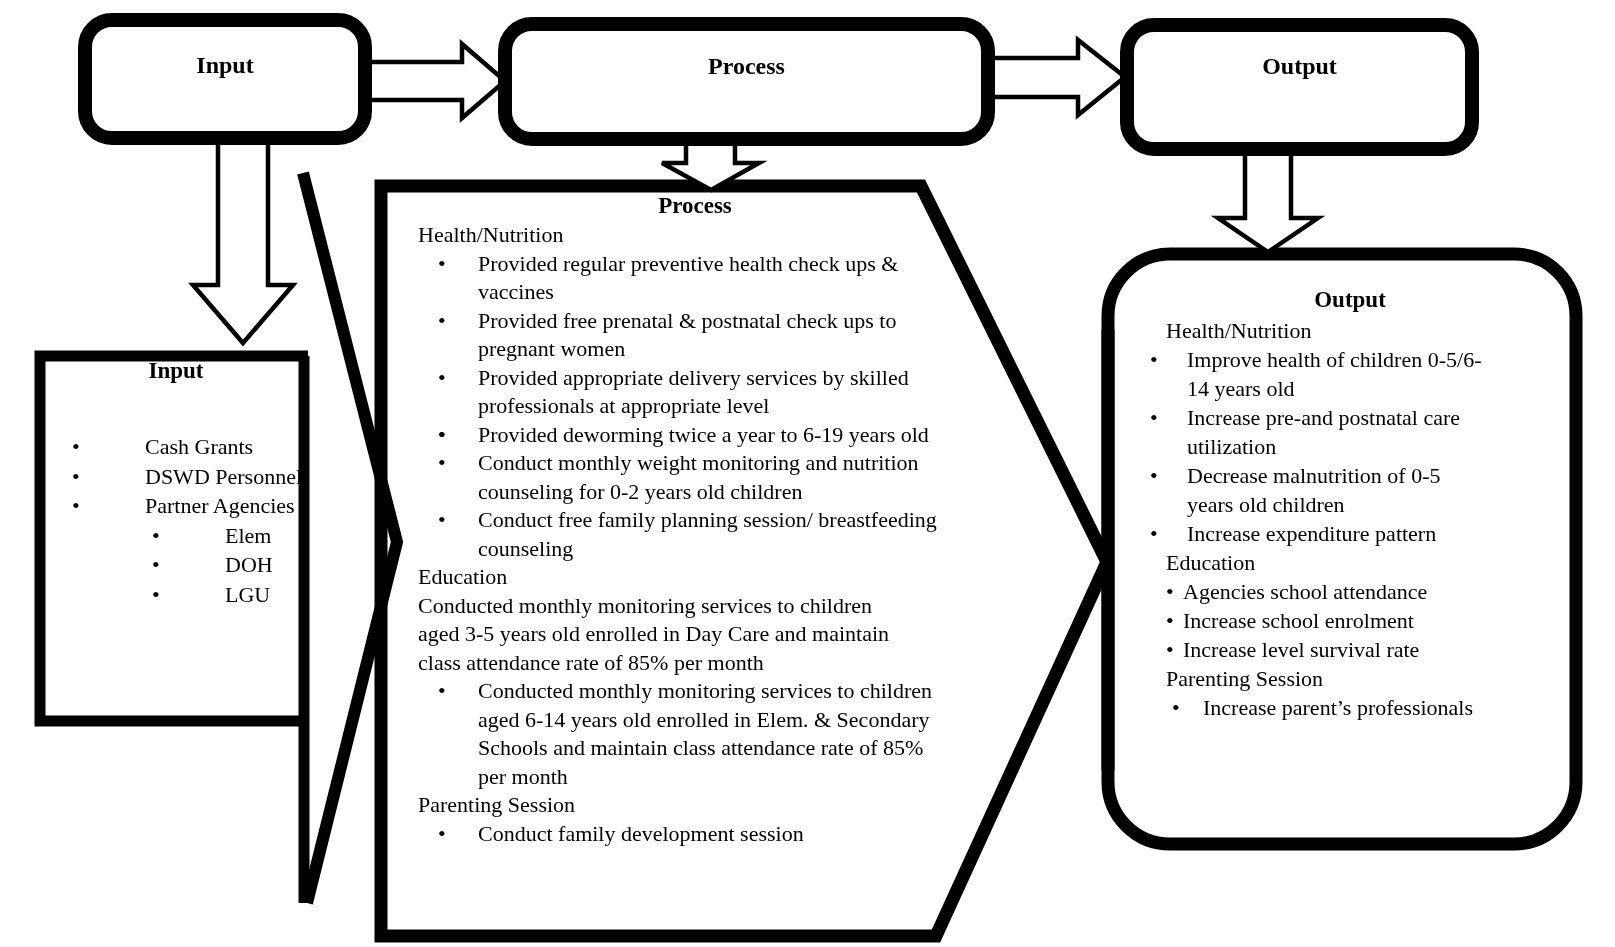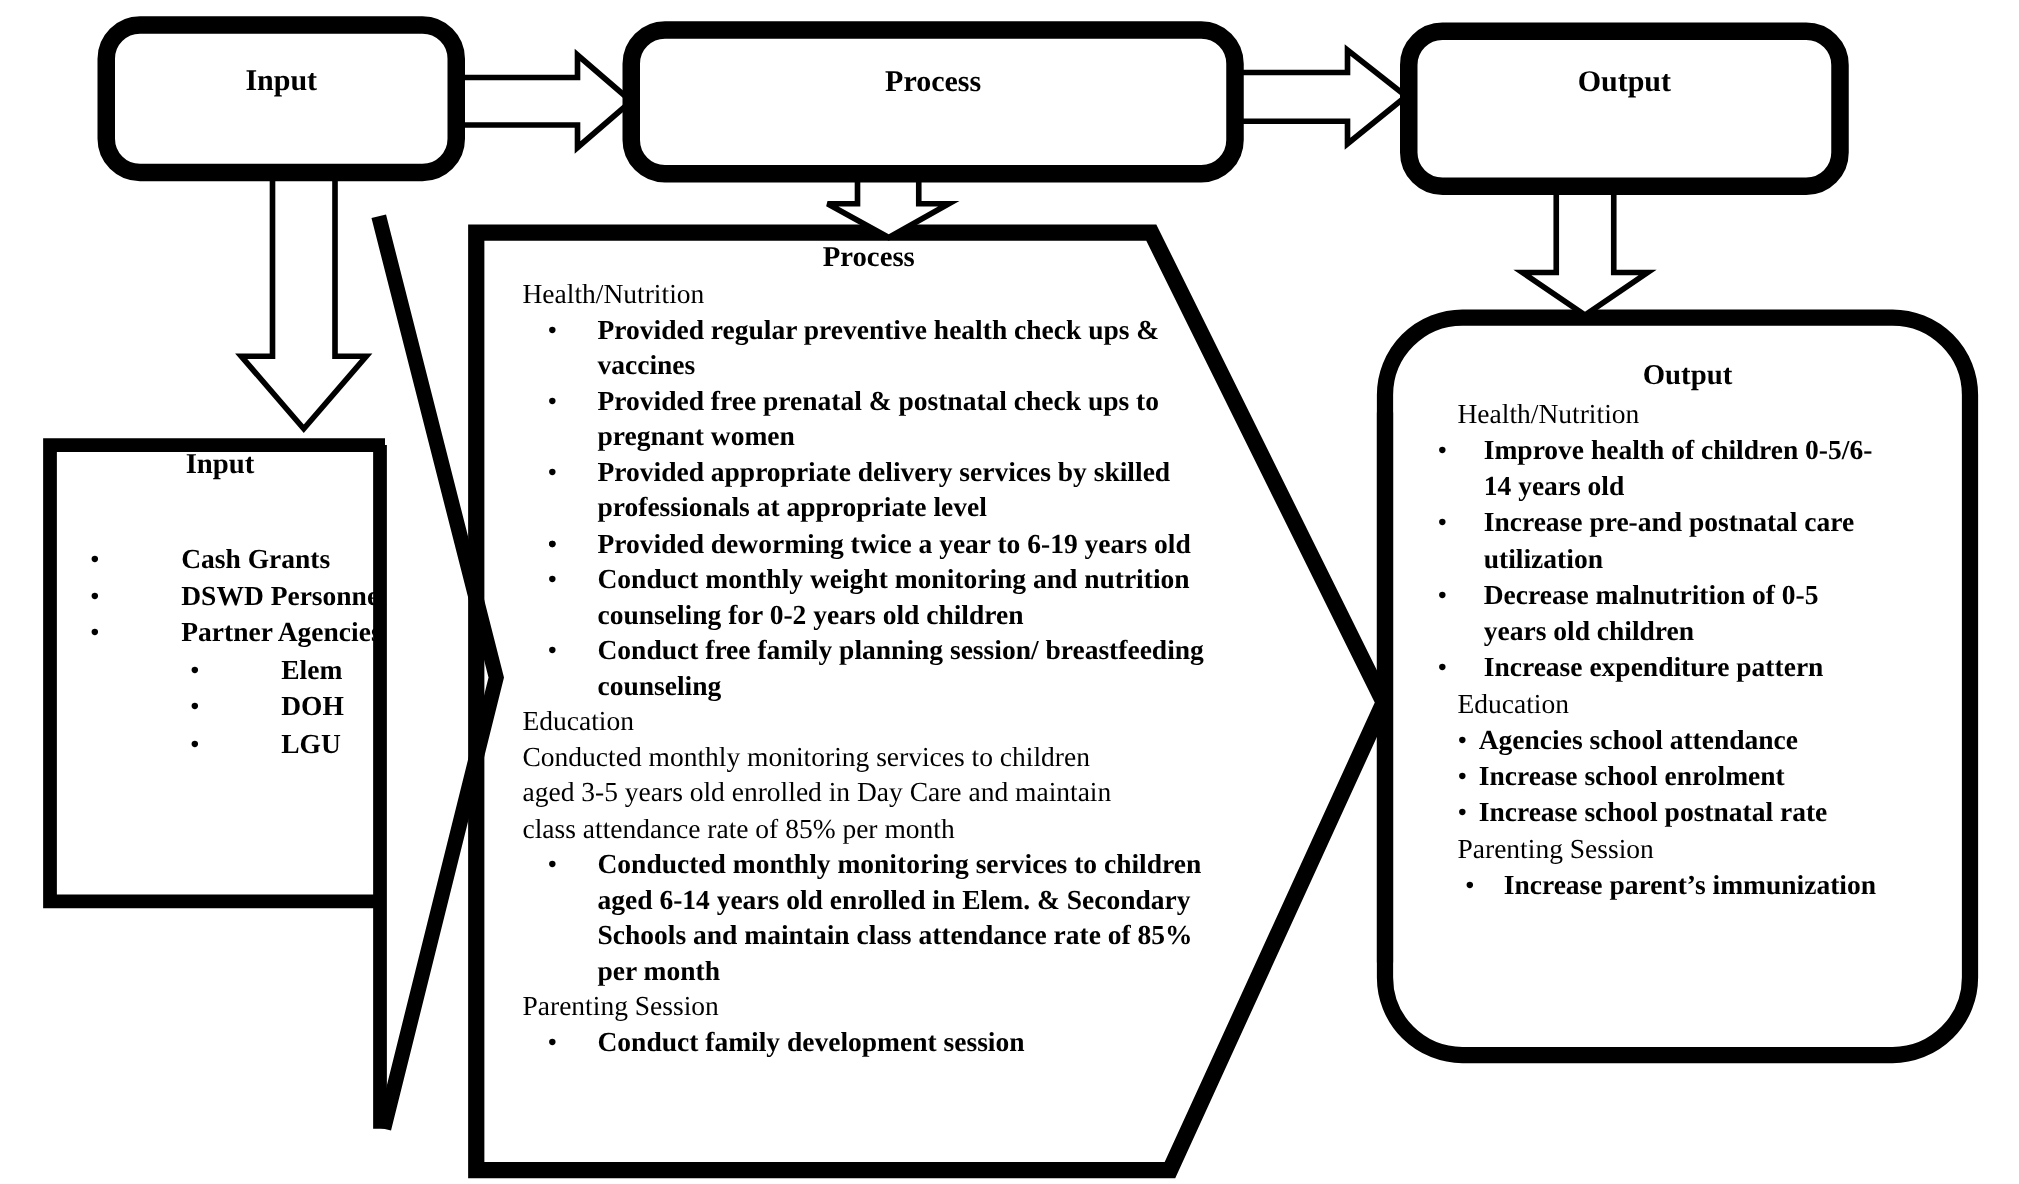--- a/index.html
+++ b/index.html
@@ -4,21 +4,21 @@
 <style>
   html,body{margin:0;padding:0;background:#ffffff;}
   .stage{position:relative;width:1615px;height:947px;background:#fff;overflow:hidden;
          font-family:"Liberation Serif","DejaVu Serif",serif;color:#000;padding-left:17px;}
   svg.layer{position:absolute;left:0;top:0;}
   .abs{position:absolute;}
   .top-label{font-weight:700;font-size:24px;text-align:center;}
   .panel-title{font-weight:700;font-size:23px;text-align:center;white-space:pre-line;}
   .body{font-size:22px;}
   .row{position:relative;}
-  .txt{display:block;white-space:pre-line;font-weight:bold;}
+  .txt{display:block;white-space:pre-line;}
   .heading{font-weight:400;}
   .para{white-space:pre-line;}
   .dot{position:absolute;top:0;}
 
   .process-body{line-height:28.5px;width:590px;}
   .process-body .heading,.process-body .para{padding-left:18px;}
   .process-body .bullet{padding-left:78px;}
   .process-body .bullet .dot{left:38px;}
 
   .input-body{line-height:29.5px;width:272px;margin-top:44px;}
@@ -177,22 +177,22 @@
       <div class="row bullet-tight">
         <span class="dot">•</span>
         <span class="txt">Agencies school attendance</span>
       </div>
       <div class="row bullet-tight">
         <span class="dot">•</span>
         <span class="txt">Increase school enrolment</span>
       </div>
       <div class="row bullet-tight">
         <span class="dot">•</span>
-        <span class="txt">Increase school postnatal rate</span>
+        <span class="txt">Increase level survival rate</span>
       </div>
       <div class="row heading">Parenting Session</div>
       <div class="row bullet-mid">
         <span class="dot">•</span>
-        <span class="txt">Increase parent’s immunization</span>
+        <span class="txt">Increase parent’s professionals</span>
       </div>
     </div>
 
 </div>
 
 </body></html>

